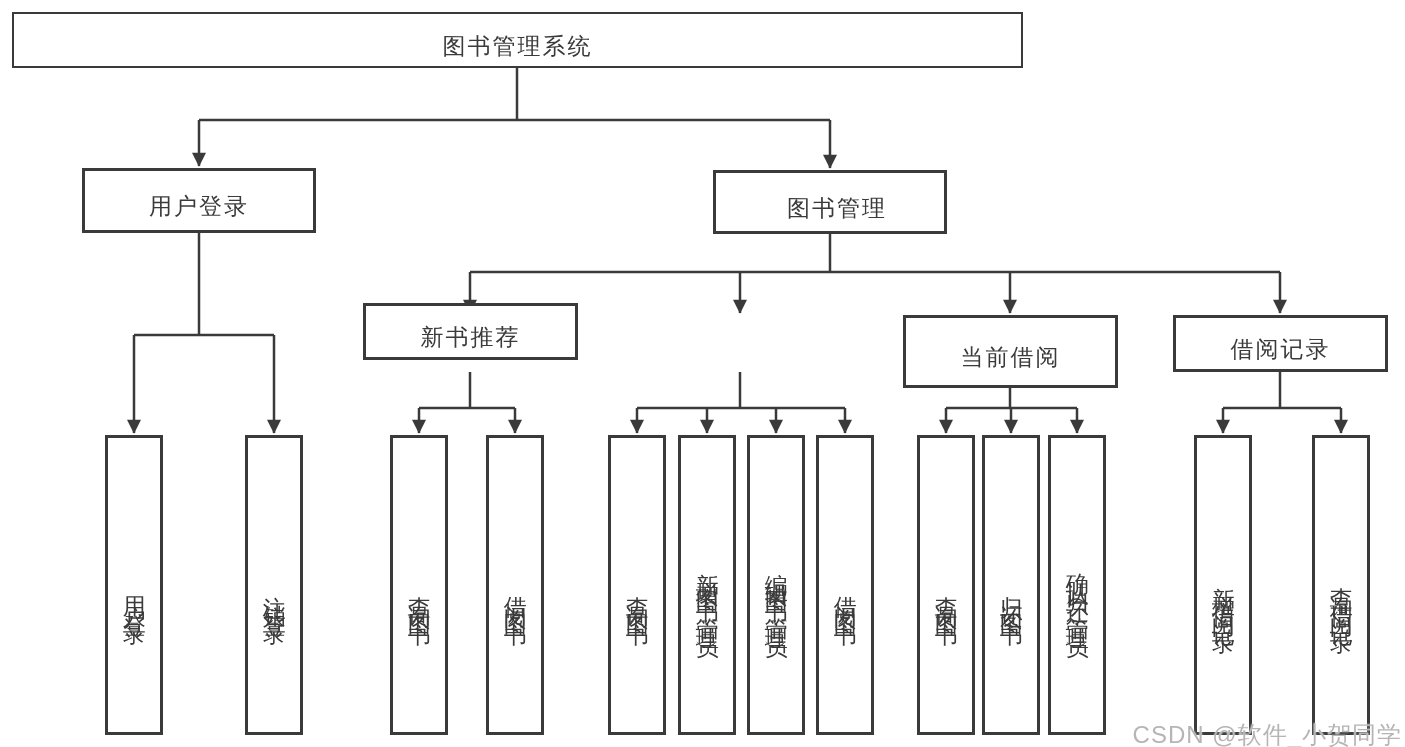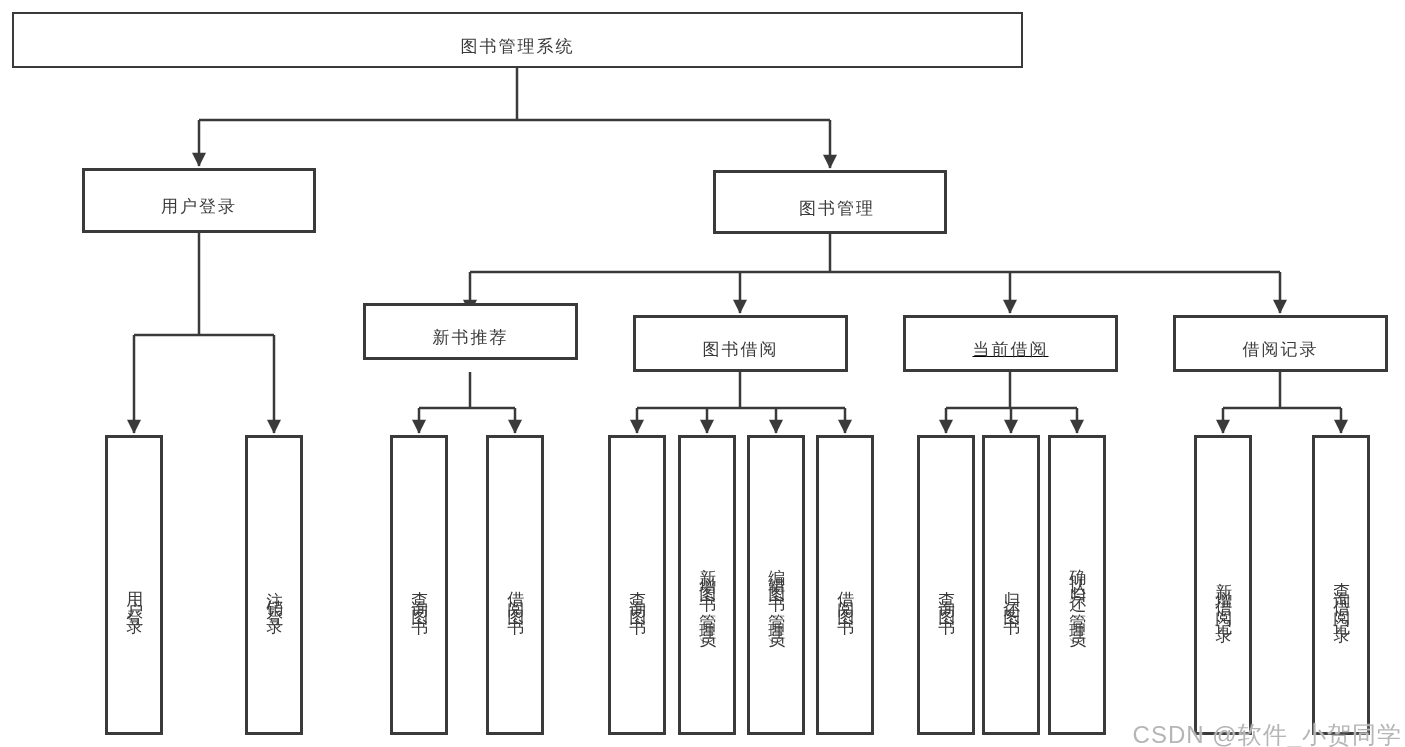--- a/index.html
+++ b/index.html
@@ -28,21 +28,21 @@
     border: 3px solid #3a3a3a;
     background: #ffffff;
     display: flex;
     align-items: center;
     justify-content: center;
   }
   .box.root {
     border-width: 2px;
   }
   .box .lbl {
-    font-size: 17px;
+    font-size: 23px;
     color: #3a3a3a;
     letter-spacing: 2px;
     white-space: nowrap;
     margin-top: 12px;
   }
   .leaf .lbl {
     writing-mode: vertical-rl;
     text-orientation: mixed;
     letter-spacing: 9px;
     margin-bottom: -9px;
@@ -120,24 +120,21 @@
   <div class="box" style="left:82px; top:168px; width:234px; height:65px;">
     <span class="lbl">用户登录</span>
   </div>
   <div class="box" style="left:713px; top:170px; width:234px; height:64px;padding-left:14px;">
     <span class="lbl">图书管理</span>
   </div>
 
   <div class="box" style="left:363px; top:303px; width:215px; height:57px;">
     <span class="lbl">新书推荐</span>
   </div>
-  <div class="box" style="left:633px; top:315px; width:215px; height:57px;">
-    <span class="lbl">图书借阅</span>
-  </div>
-  <div class="box" style="left:903px; top:315px; width:215px; height:57px;text-decoration:underline;">
+  <div class="box" style="left:903px; top:315px; width:215px; height:73px;">
     <span class="lbl">当前借阅</span>
   </div>
   <div class="box" style="left:1173px; top:315px; width:215px; height:57px;">
     <span class="lbl">借阅记录</span>
   </div>
 
   <div class="box leaf" style="left:105px; top:435px; width:58px; height:300px;">
     <span class="lbl">用户登录</span>
   </div>
   <div class="box leaf" style="left:245px; top:435px; width:58px; height:300px;">

